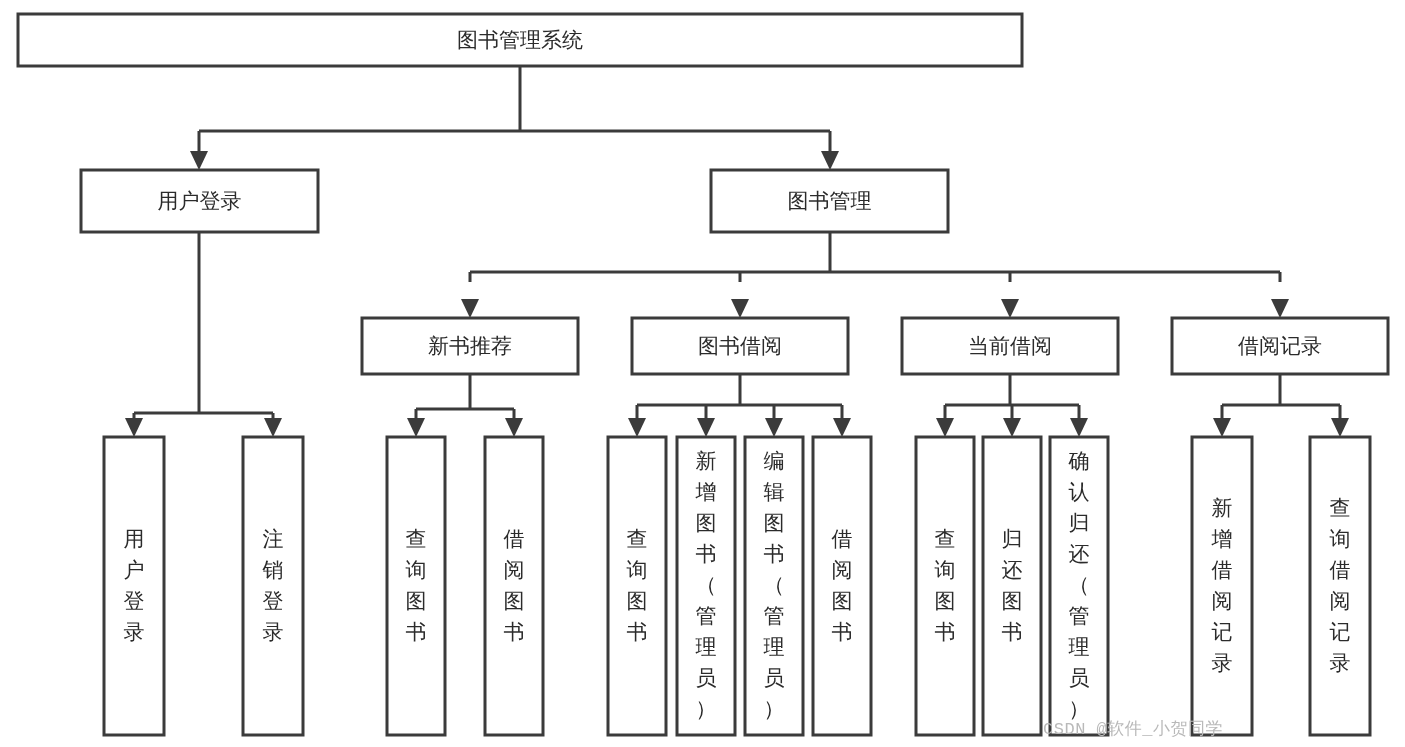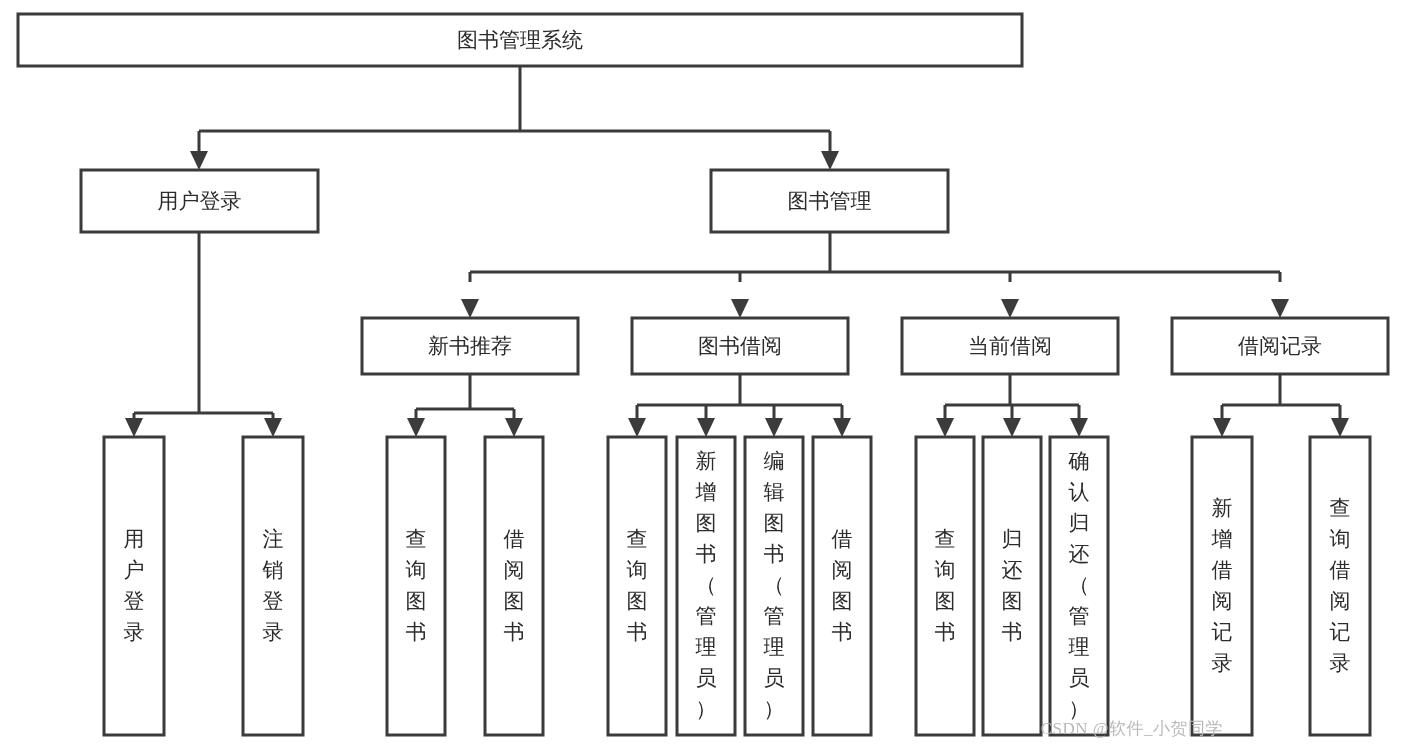--- a/index.html
+++ b/index.html
@@ -29,21 +29,21 @@
     fill:#2b2b2b;
     font-size:21px;
     text-anchor:middle;
     dominant-baseline:middle;
   }
 
   .watermark{
     position:absolute;
     right:10px;
     bottom:7px;
-    font-family:Liberation Serif, serif;
+    font-family:Liberation Mono, monospace;
     font-size:17px;
     color:#b9b9b9;
     letter-spacing:0.5px;
     white-space:nowrap;
     user-select:none;
   }
 </style>
 </head>
 <body>
 

